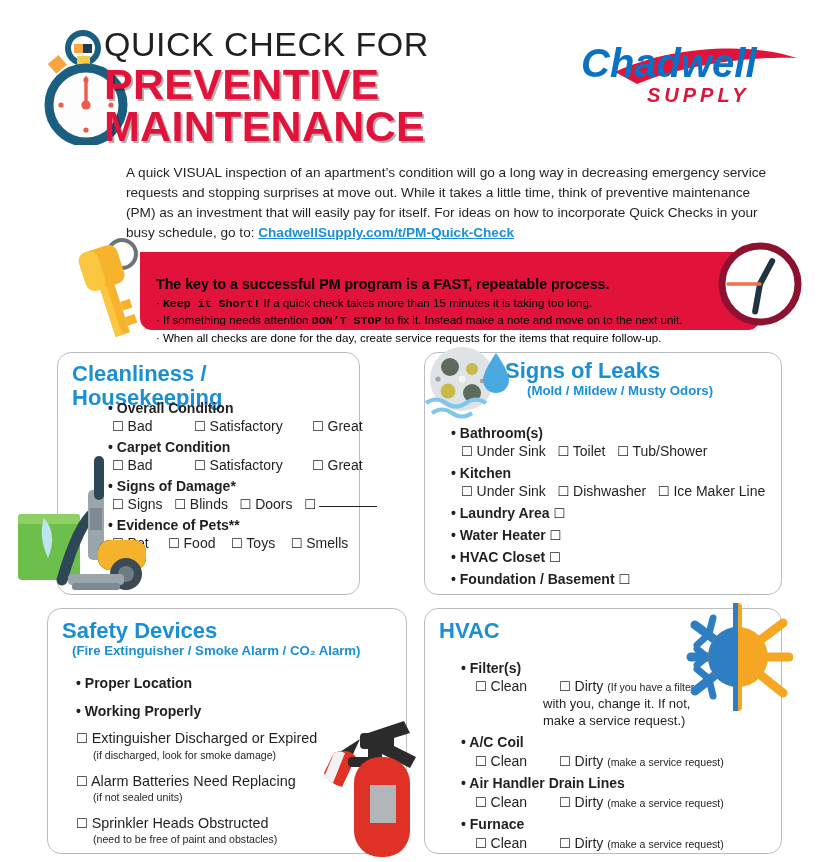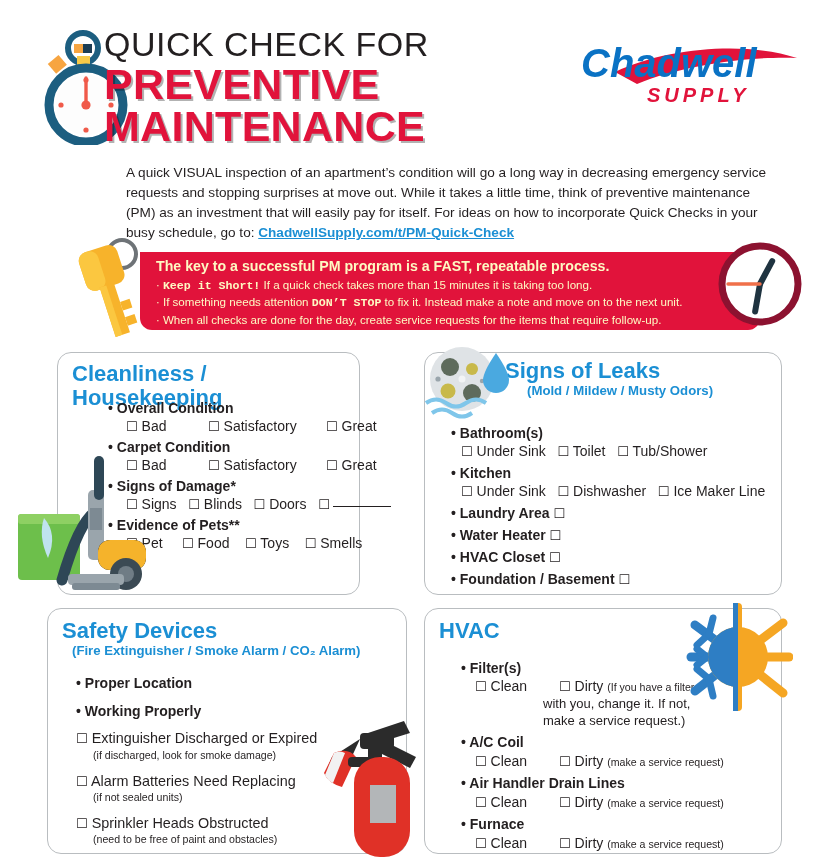--- a/index.html
+++ b/index.html
@@ -36,22 +36,22 @@
     font-size: 13.6px; line-height: 1.47; color: #231f20;
   }
   .intro .link { color: #1b8fd4; font-weight: 700; }
 
   
   .banner-wrap { position: absolute; left: 140px; top: 252px; width: 620px; height: 78px; }
   .banner {
     position: absolute; inset: 0;
     background: #e1133b;
     border-radius: 0 0 12px 12px;
-    padding: 6px 14px 8px 16px;
-    color: #fef9c3;
+    padding: 24px 14px 8px 16px;
+    color: #000000;
   }
   .banner-head { font-size: 14.2px; font-weight: 700; margin-bottom: 3px; }
   .banner-li { font-size: 11.6px; line-height: 1.42; }
   .banner-li b { font-weight: 700; font-family: Liberation Mono, monospace; }
   .banner-li .dot { font-size: 11px; }
 
   .key-icon { position: absolute; left: 66px; top: 232px; width: 90px; height: 110px; }
   .clock-icon { position: absolute; left: 714px; top: 238px; width: 92px; height: 92px; }
 
   
@@ -83,21 +83,21 @@
   .blank-line {
     display: inline-block; width: 58px;
     border-bottom: 1.4px solid #231f20;
     margin-left: 3px; vertical-align: 2px;
   }
 
   
   #card-clean .head { position: absolute; left: 14px; top: 9px; }
   #card-clean .list { position: absolute; left: 50px; top: 44px; }
   #card-clean .bullet-row { margin-top: 2px; }
-  #card-clean .opts { margin-left: 18px; }
+  #card-clean .opts { margin-left: 4px; }
   .c-grid { display: inline-block; }
   .c-grid span.o1 { display: inline-block; width: 82px; }
   .c-grid span.o2 { display: inline-block; width: 118px; }
 
   .vacuum { position: absolute; left: 16px; top: 452px; width: 132px; height: 145px; z-index: 3; }
 
   
   #card-leaks .head { position: absolute; left: 80px; top: 6px; }
   #card-leaks .list { position: absolute; left: 26px; top: 68px; }
   #card-leaks .bullet-row { margin-top: 3px; }

